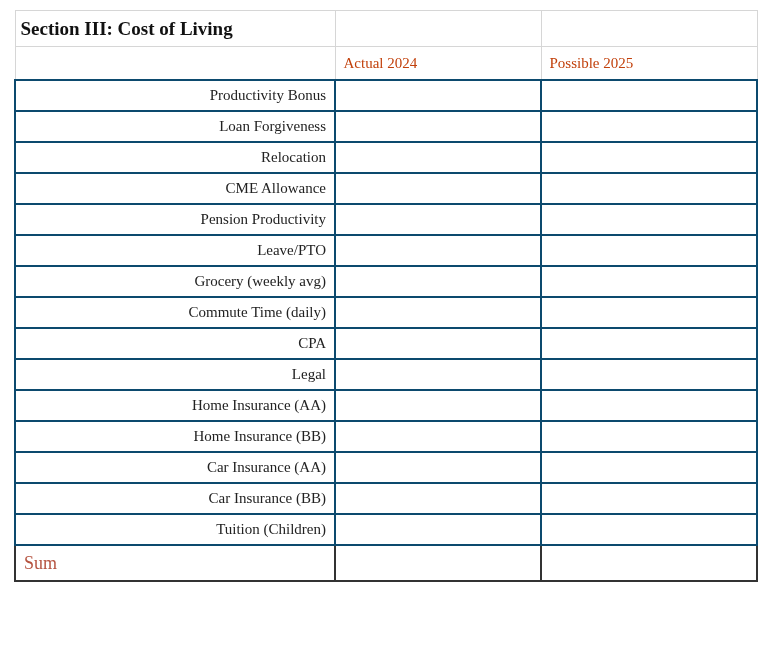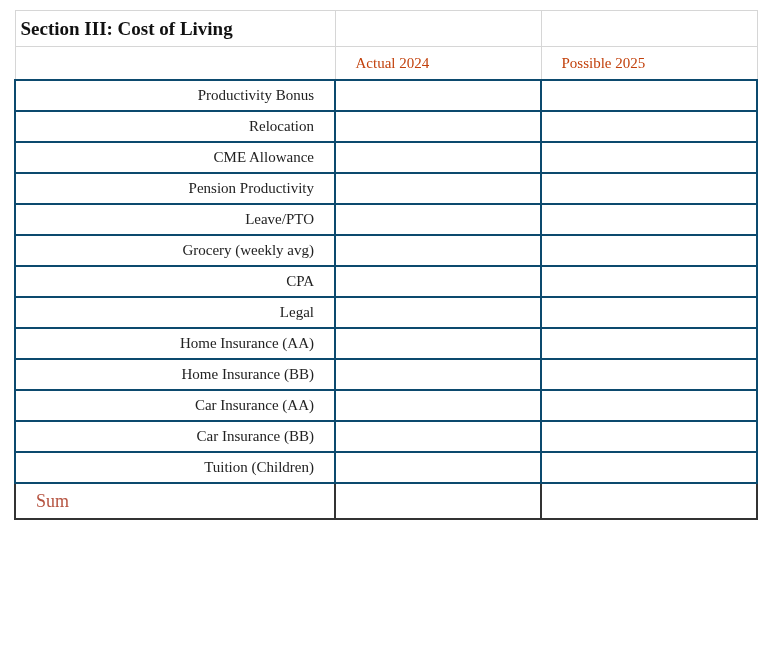--- a/index.html
+++ b/index.html
@@ -3,21 +3,21 @@
 <meta charset="utf-8">
 <style>
   html, body { margin: 0; padding: 0; background: #ffffff; }
   body { width: 768px; height: 657px; position: relative; overflow: hidden;
          font-family: "Liberation Serif", "DejaVu Serif", serif; color: #222; }
   .sheet { position: absolute; left: 14px; top: 10px; width: 742px; }
   table { border-collapse: collapse; width: 742px; table-layout: fixed; }
   col.c1 { width: 320px; }
   col.c2 { width: 206px; }
   col.c3 { width: 216px; }
-  td { padding: 0 20px; vertical-align: middle; font-size: 15px; white-space: nowrap; overflow: hidden; }
+  td { padding: 0 8px; vertical-align: middle; font-size: 15px; white-space: nowrap; overflow: hidden; }
   tr.hdr td { border: 1px solid #d6d6d6; }
   tr.title td { height: 35px; }
   tr.title td.t { font-weight: bold; font-size: 19px; color: #111; padding-left: 5px; }
   tr.cols td { height: 32px; font-size: 15px; color: #c2410c; }
   tr.row td { border: 2px solid #0c4a6e; height: 29px; text-align: right; }
   tr.row td.lbl { color: #222; }
   tr.sum td { border: 2px solid #333; height: 34px; }
   tr.sum td.lbl { color: #b5523f; font-size: 18px; margin-left: 44px; }
   td.val { cursor: text; }
 </style>
@@ -41,20 +41,25 @@
         <td></td>
         <td>Actual 2024</td>
         <td>Possible 2025</td>
       </tr>
       <tr class="row">
         <td class="lbl">Productivity Bonus</td>
         <td class="val"></td>
         <td class="val"></td>
       </tr>
       <tr class="row">
+        <td class="lbl">Loan Forgiveness</td>
+        <td class="val"></td>
+        <td class="val"></td>
+      </tr>
+      <tr class="row">
         <td class="lbl">Relocation</td>
         <td class="val"></td>
         <td class="val"></td>
       </tr>
       <tr class="row">
         <td class="lbl">CME Allowance</td>
         <td class="val"></td>
         <td class="val"></td>
       </tr>
       <tr class="row">
@@ -62,20 +67,25 @@
         <td class="val"></td>
         <td class="val"></td>
       </tr>
       <tr class="row">
         <td class="lbl">Leave/PTO</td>
         <td class="val"></td>
         <td class="val"></td>
       </tr>
       <tr class="row">
         <td class="lbl">Grocery (weekly avg)</td>
+        <td class="val"></td>
+        <td class="val"></td>
+      </tr>
+      <tr class="row">
+        <td class="lbl">Commute Time (daily)</td>
         <td class="val"></td>
         <td class="val"></td>
       </tr>
       <tr class="row">
         <td class="lbl">CPA</td>
         <td class="val"></td>
         <td class="val"></td>
       </tr>
       <tr class="row">
         <td class="lbl">Legal</td>

